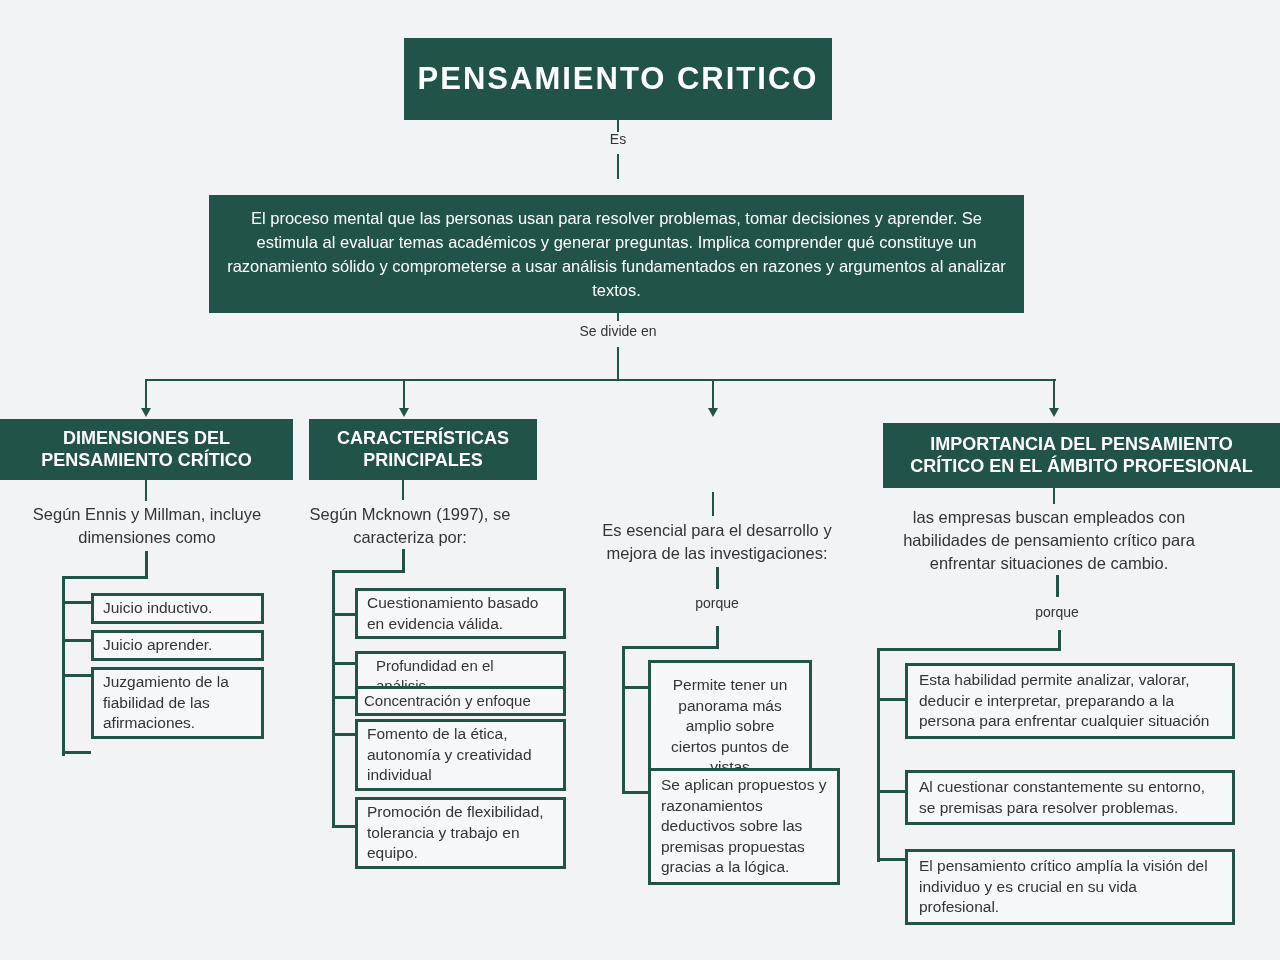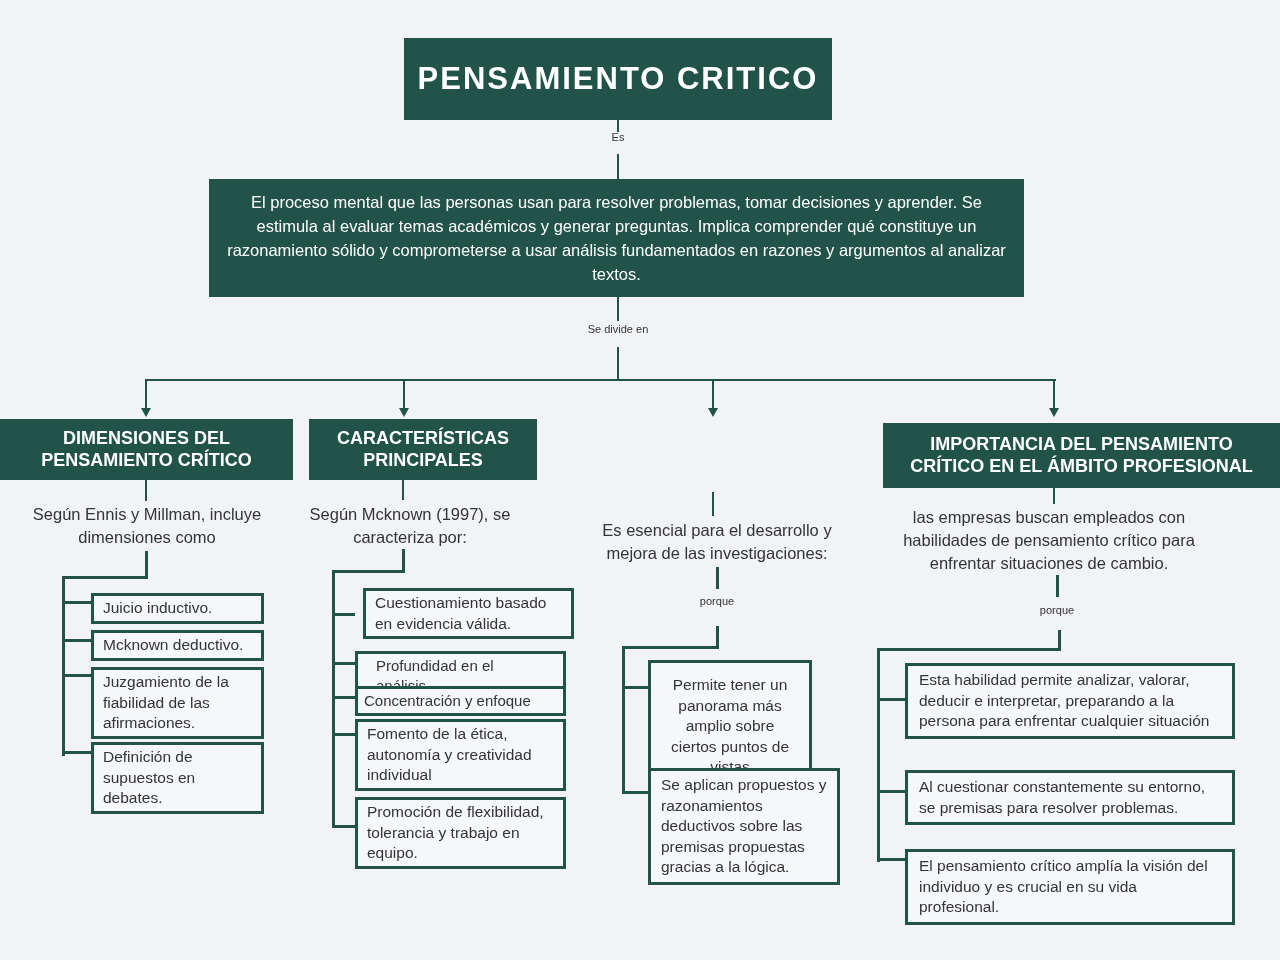--- a/index.html
+++ b/index.html
@@ -15,26 +15,26 @@
     font-family:"Liberation Sans", sans-serif;
     color:var(--ink);
   }
   
   .gbox{
     position:absolute;background:var(--green);color:#fff;
     display:flex;align-items:center;justify-content:center;
     text-align:center;box-sizing:border-box;
   }
   .root-title{font-size:31px;font-weight:bold;letter-spacing:2px;}
-  .def{font-size:16.5px;line-height:1.46;padding:8px 16px;font-weight:400;}
+  .def{font-size:16.5px;line-height:1.46;padding:8px 16px;font-weight:400;margin-top:16px;}
   .bhead{font-weight:bold;font-size:18px;line-height:1.22;padding:4px 8px;}
   
   .clabel{
     position:absolute;transform:translateX(-50%);
-    font-size:11px;white-space:nowrap;color:var(--ink);
+    font-size:14px;white-space:nowrap;color:var(--ink);
   }
   
   .sub{
     position:absolute;font-size:16.5px;line-height:1.4;
     text-align:center;color:var(--ink);
   }
   
   .leaf{
     position:absolute;background:var(--leaf-bg);
     border:3px solid var(--green);box-sizing:border-box;
@@ -103,34 +103,33 @@
 
   <div class="ln" style="left:145px;top:551px;width:3px;height:28px;"></div>
   <div class="ln" style="left:62px;top:576px;width:86px;height:3px;"></div>
   <div class="ln" style="left:62px;top:576px;width:3px;height:180px;"></div>
   <div class="ln" style="left:62px;top:601px;width:29px;height:3px;"></div>
   <div class="ln" style="left:62px;top:639px;width:29px;height:3px;"></div>
   <div class="ln" style="left:62px;top:674px;width:29px;height:3px;"></div>
   <div class="ln" style="left:62px;top:751px;width:29px;height:3px;"></div>
 
   <div class="leaf" style="left:91px;top:593px;width:173px;">Juicio inductivo.</div>
-  <div class="leaf" style="left:91px;top:630px;width:173px;">Mcknown deductivo.</div>
+  <div class="leaf" style="left:91px;top:630px;width:173px;">Juicio aprender.</div>
   <div class="leaf" style="left:91px;top:667px;width:173px;">Juzgamiento de la fiabilidad de las afirmaciones.</div>
-  <div class="leaf" style="left:91px;top:742px;width:173px;">Definición de supuestos en debates.</div>
 
   <div class="ln" style="left:402px;top:549px;width:3px;height:24px;"></div>
   <div class="ln" style="left:332px;top:570px;width:73px;height:3px;"></div>
   <div class="ln" style="left:332px;top:570px;width:3px;height:258px;"></div>
   <div class="ln" style="left:332px;top:613px;width:23px;height:3px;"></div>
   <div class="ln" style="left:332px;top:662px;width:23px;height:3px;"></div>
   <div class="ln" style="left:332px;top:696px;width:23px;height:3px;"></div>
   <div class="ln" style="left:332px;top:733px;width:23px;height:3px;"></div>
   <div class="ln" style="left:332px;top:825px;width:23px;height:3px;"></div>
 
-  <div class="leaf" style="left:355px;top:588px;width:211px;margin-left:8px;">Cuestionamiento basado en evidencia válida.</div>
+  <div class="leaf" style="left:355px;top:588px;width:211px;">Cuestionamiento basado en evidencia válida.</div>
   <div class="leaf" style="left:355px;top:651px;width:211px;font-size:15px;padding:2px 18px;">Profundidad en el análisis</div>
   <div class="leaf" style="left:355px;top:686px;width:211px;font-size:15px;padding:2px 6px;">Concentración y enfoque</div>
   <div class="leaf" style="left:355px;top:719px;width:211px;">Fomento de la ética, autonomía y creatividad individual</div>
   <div class="leaf" style="left:355px;top:797px;width:211px;">Promoción de flexibilidad, tolerancia y trabajo en equipo.</div>
 
   <div class="ln" style="left:716px;top:567px;width:3px;height:22px;"></div>
   <div class="clabel" style="left:717px;top:595px;">porque</div>
   <div class="ln" style="left:716px;top:626px;width:3px;height:23px;"></div>
   <div class="ln" style="left:622px;top:646px;width:97px;height:3px;"></div>
   <div class="ln" style="left:622px;top:646px;width:3px;height:148px;"></div>

